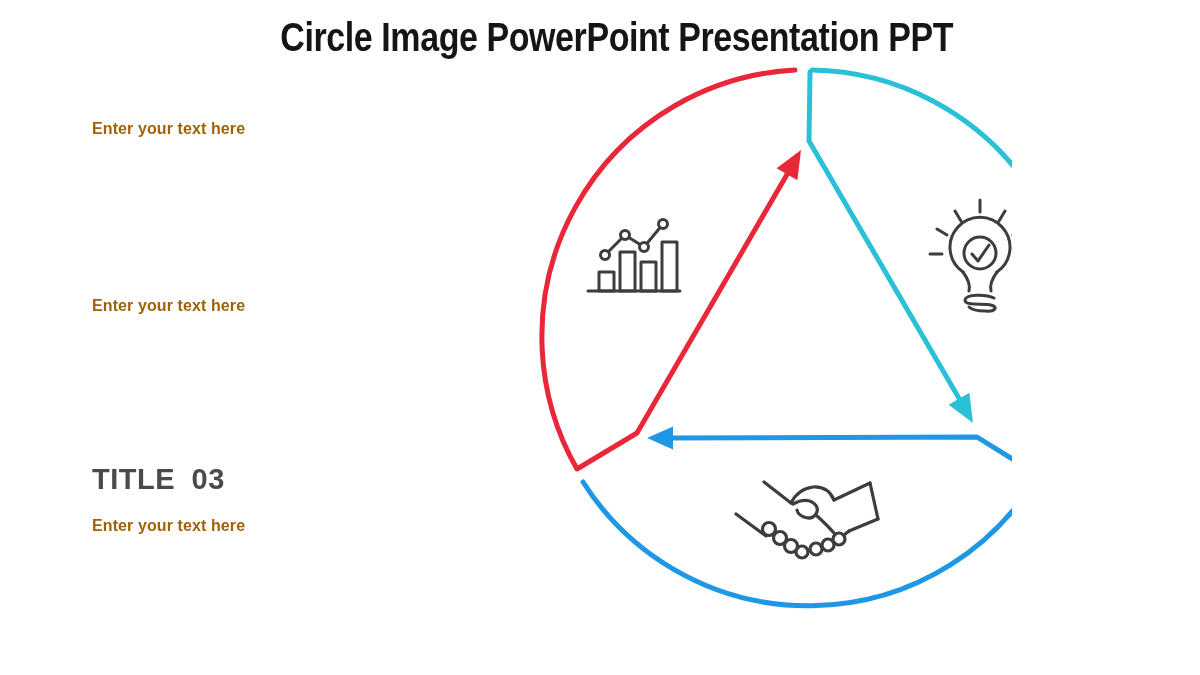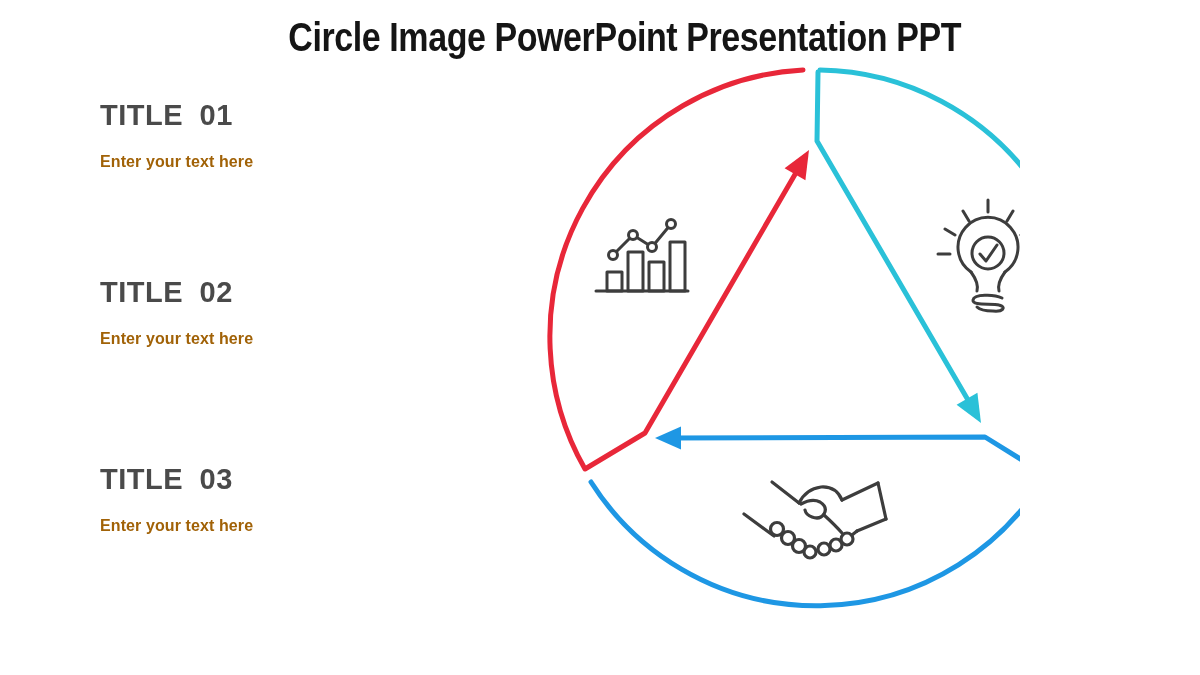--- a/index.html
+++ b/index.html
@@ -2,21 +2,20 @@
 <html><head>
 <meta charset="utf-8">
 <style>
   html,body{margin:0;padding:0;background:#fff;}
   .slide{
     position:relative;
     width:1012px;height:675px;
     background:#ffffff;
     overflow:hidden;
     font-family:"Liberation Sans", sans-serif;
-    margin-left:8px;
   }
   h1.slide-title{
     position:absolute;
     left:17px;top:14px;width:1200px;
     margin:0;
     text-align:center;
     font-size:40px;
     font-weight:bold;
     line-height:46px;
     color:#151515;
@@ -61,26 +60,24 @@
   }
 </style>
 </head>
 <body>
 
 <div class="slide">
 
   <h1 class="slide-title"><span class="condense">Circle Image PowerPoint Presentation PPT</span></h1>
 
   <div class="section s1">
-    <h2>TITLE 01</h2>
     <p>Enter your text here</p>
   </div>
 
   <div class="section s2">
-    <h2>TITLE 02</h2>
     <p>Enter your text here</p>
   </div>
 
   <div class="section s3">
     <h2>TITLE 03</h2>
     <p>Enter your text here</p>
   </div>
 
   <svg class="diagram" viewBox="0 0 1200 675" xmlns="http://www.w3.org/2000/svg">
 

